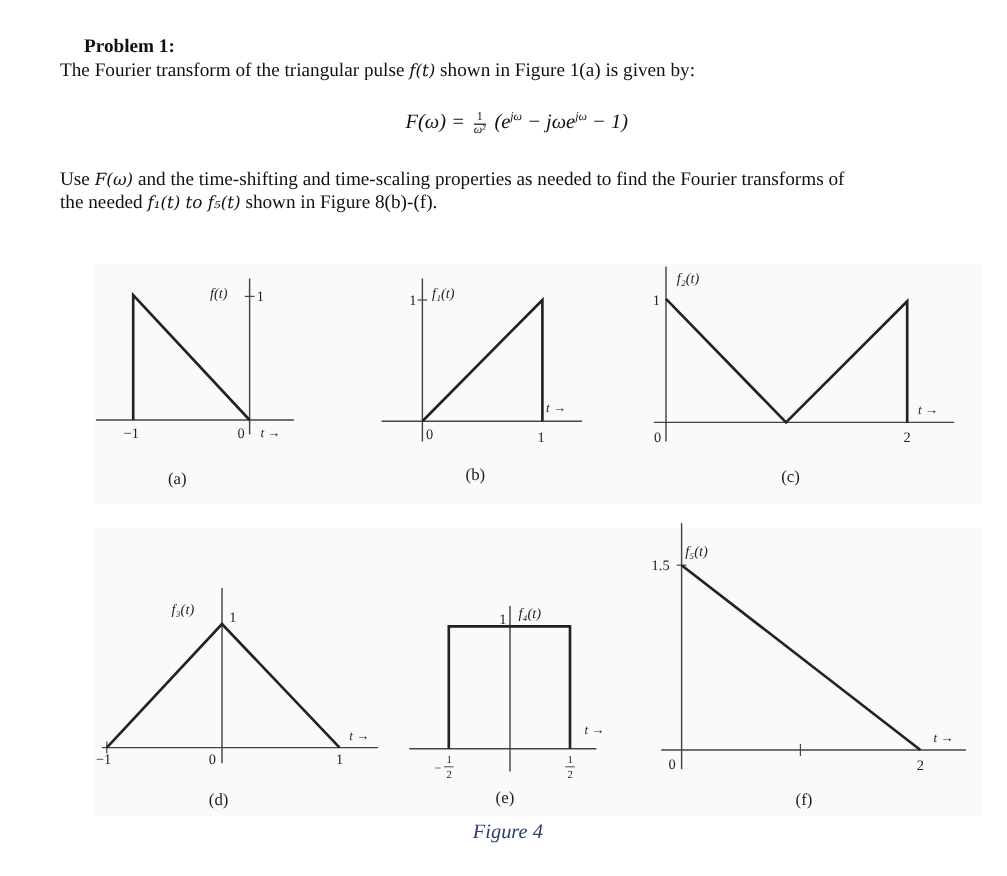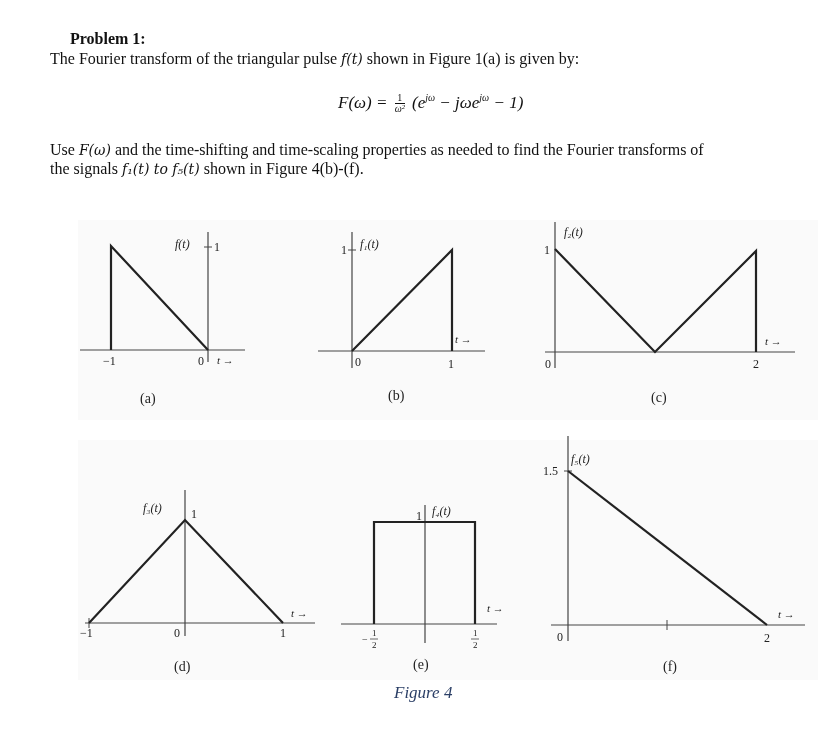--- a/index.html
+++ b/index.html
@@ -32,21 +32,21 @@
     <span class="num">1</span>
     <span class="den">ω²</span>
   </span>
   <span>(e</span><sup style="font-size:10px">jω</sup><span> − jωe</span><sup style="font-size:10px">jω</sup><span> − 1)</span>
 </div>
 
 <div class="abs line2">
   <span>Use </span><span class="math">F(ω)</span><span> and the time-shifting and time-scaling properties as needed to find the Fourier transforms of</span>
 </div>
 <div class="abs line3">
-  <span>the signals </span><span class="math">f₁(t) to f₅(t)</span><span>  shown in Figure 4(b)-(f).</span>
+  <span>the needed </span><span class="math">f₁(t) to f₅(t)</span><span>  shown in Figure 8(b)-(f).</span>
 </div>
 
 <svg class="fig" width="839" height="730" viewBox="0 0 839 730" font-family="Liberation Serif, serif" fill="#222">
 
   <rect x="78" y="220" width="740" height="200" fill="#fafafa"></rect>
   <rect x="78" y="440" width="740" height="240" fill="#fafafa"></rect>
 
   <g>
     <line x1="80" y1="350" x2="245" y2="350" stroke="#444" stroke-width="1.2"></line>
     <line x1="208" y1="232" x2="208" y2="362" stroke="#444" stroke-width="1.2"></line>

